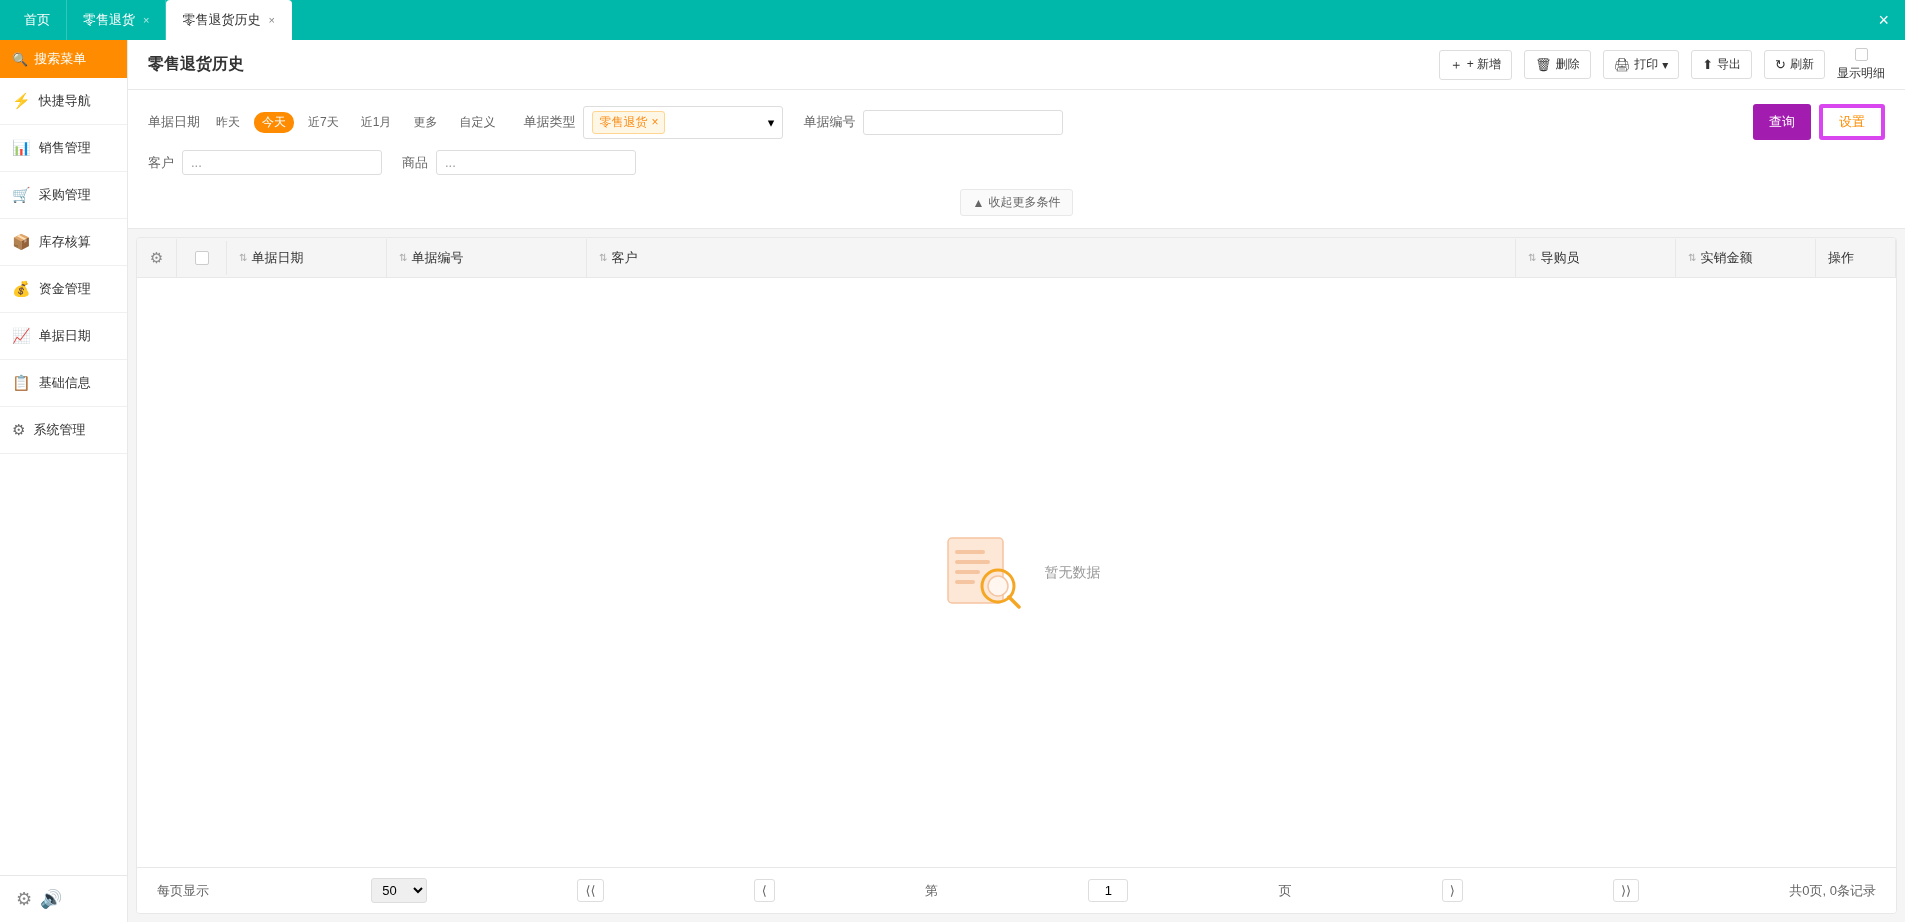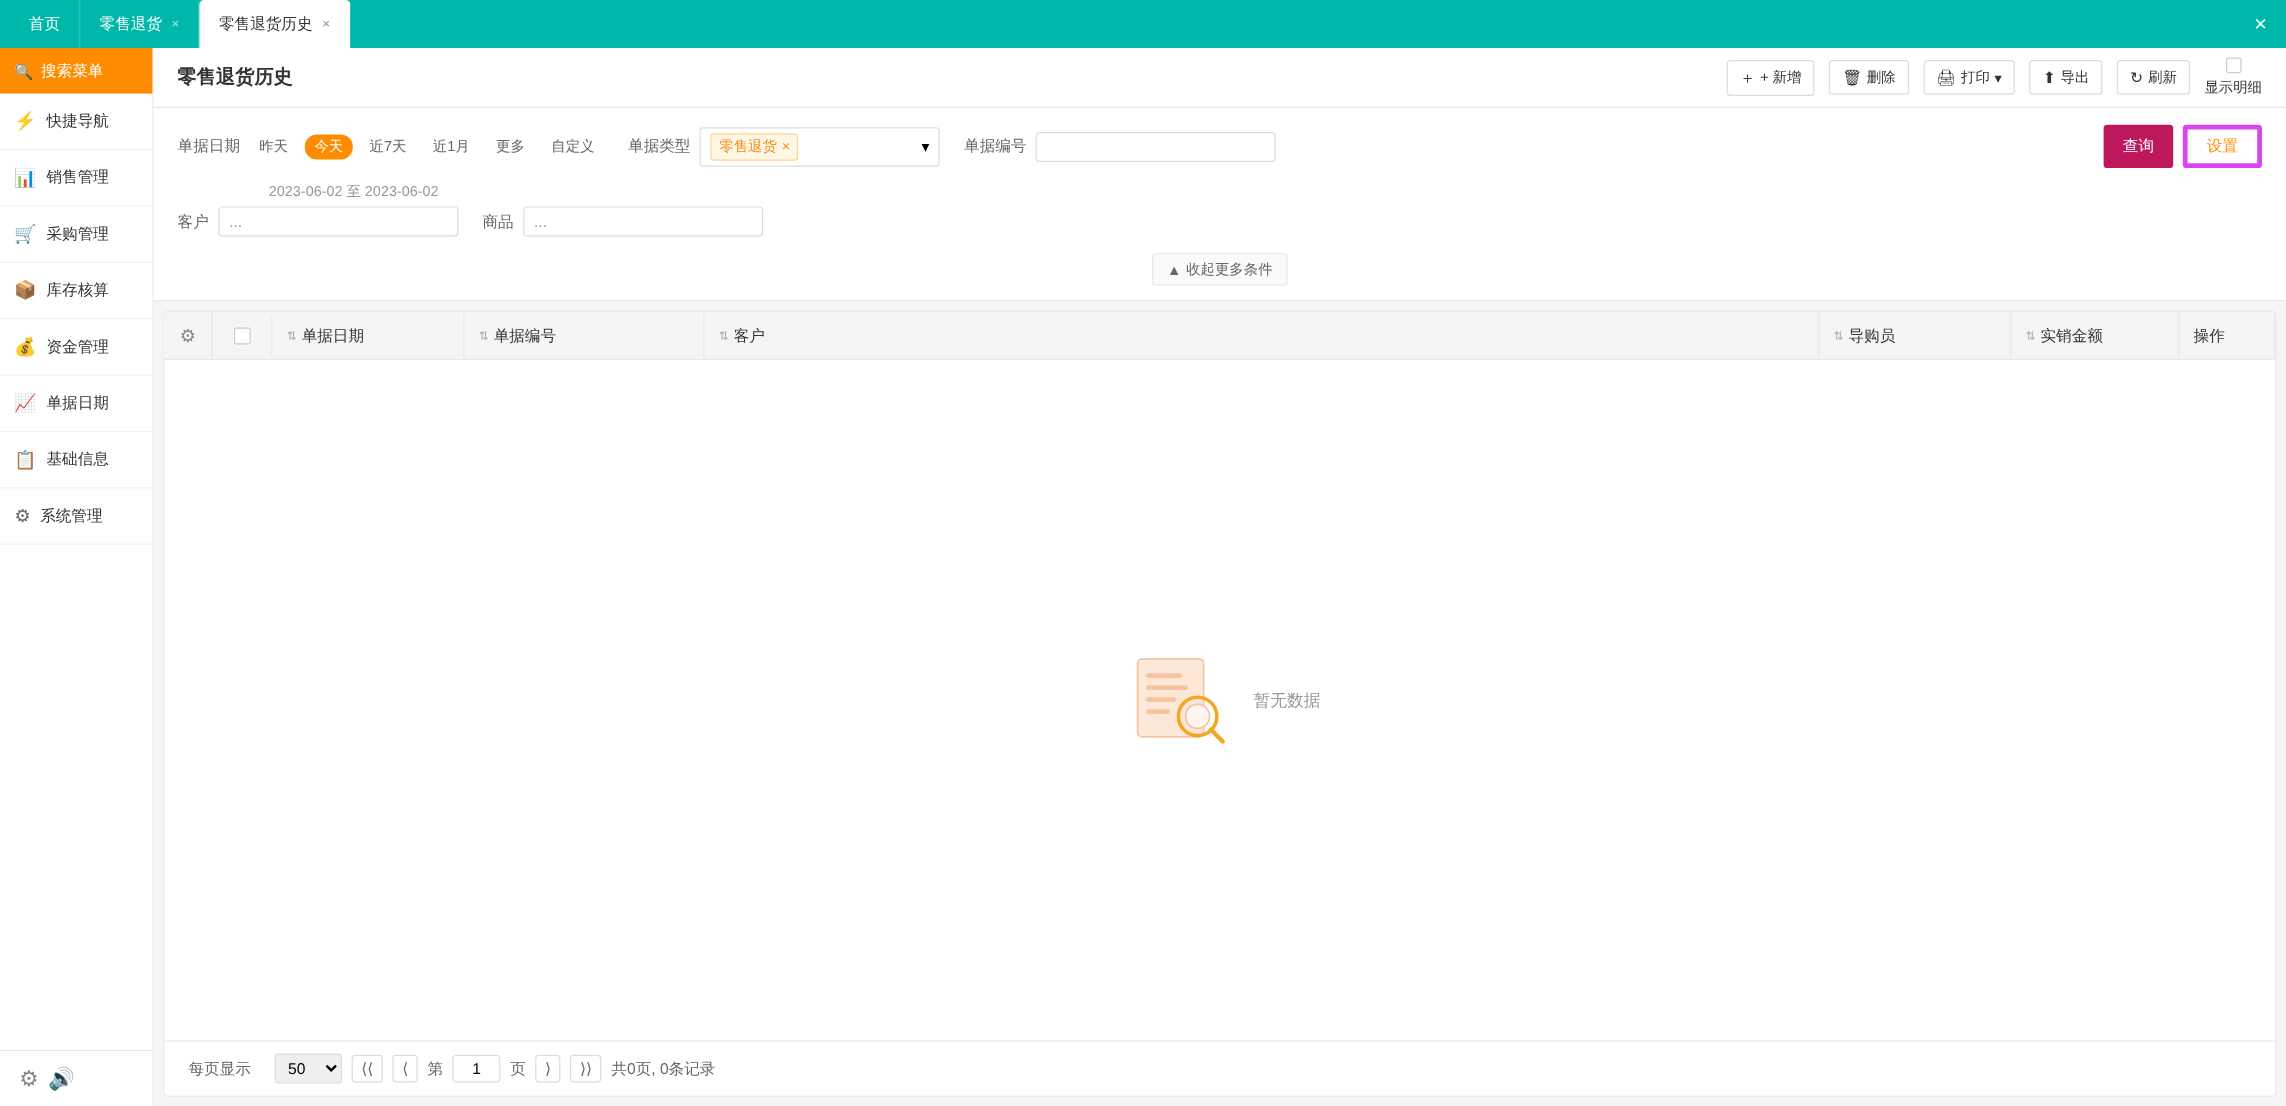--- a/index.html
+++ b/index.html
@@ -101,21 +101,21 @@
       padding: 5px 10px;
       border: 1px solid #ddd;
       border-radius: 3px;
       background: #fff;
       cursor: pointer;
       font-size: 12px;
       color: #333;
     }
     .action-btn .btn-icon { font-size: 13px; }
     .btn-query {
-      background: #be185d; color: #fff; border: none;
+      background: #a21caf; color: #fff; border: none;
       padding: 6px 16px; border-radius: 3px; cursor: pointer; font-size: 13px;
     }
     .btn-set {
       background: #fff; color: #ff8c00; border: 4px solid #d946ef;
       padding: 5px 16px; border-radius: 3px; cursor: pointer; font-size: 13px;
     }
 
     
     .filter-area {
       background: #fff;
@@ -193,21 +193,21 @@
     .th.guide-col { width: 160px; }
     .th.amount-col { width: 140px; text-align: right; margin-left: auto; }
     .th.action-col { width: 80px; }
 
     .table-body { flex: 1; display: flex; flex-direction: column; align-items: center; justify-content: center; }
     .empty-state { display: flex; flex-direction: row; align-items: center; gap: 12px; }
     .empty-text { font-size: 14px; color: #999; }
 
     
     .table-footer {
-      display: flex; align-items: center; justify-content: flex-start;
+      display: flex; align-items: center; justify-content: space-between;
       padding: 10px 20px; border-top: 1px solid #e8e8e8;
       background: #fff; gap: 8px; font-size: 13px; color: #666;
     }
     .page-size-select {
       border: 1px solid #ddd; border-radius: 3px; padding: 3px 6px; font-size: 13px; margin-left: 12px;
     }
     .page-nav-btn {
       padding: 3px 7px; border: 1px solid #ddd; border-radius: 3px;
       background: #fff; cursor: pointer; font-size: 13px; color: #666;
     }
@@ -351,23 +351,20 @@
         <div class="filter-item">
           <span class="filter-label">单据编号</span>
           <input class="filter-input" type="text" style="">
         </div>
         <div style="margin-left:auto; display:flex; gap:8px;">
           <button class="btn-query">查询</button>
           <button class="btn-set">设置</button>
         </div>
       </div>
 
-      <div style="padding: 0 0 4px 76px;">
-        <span class="date-range">2023-06-02 至 2023-06-02</span>
-      </div>
 
       <div class="filter-row">
         <div class="filter-item">
           <span class="filter-label">客户</span>
           <div class="filter-input-wrap">
             <span>...</span>
           </div>
         </div>
         <div class="filter-item">
           <span class="filter-label">商品</span>

